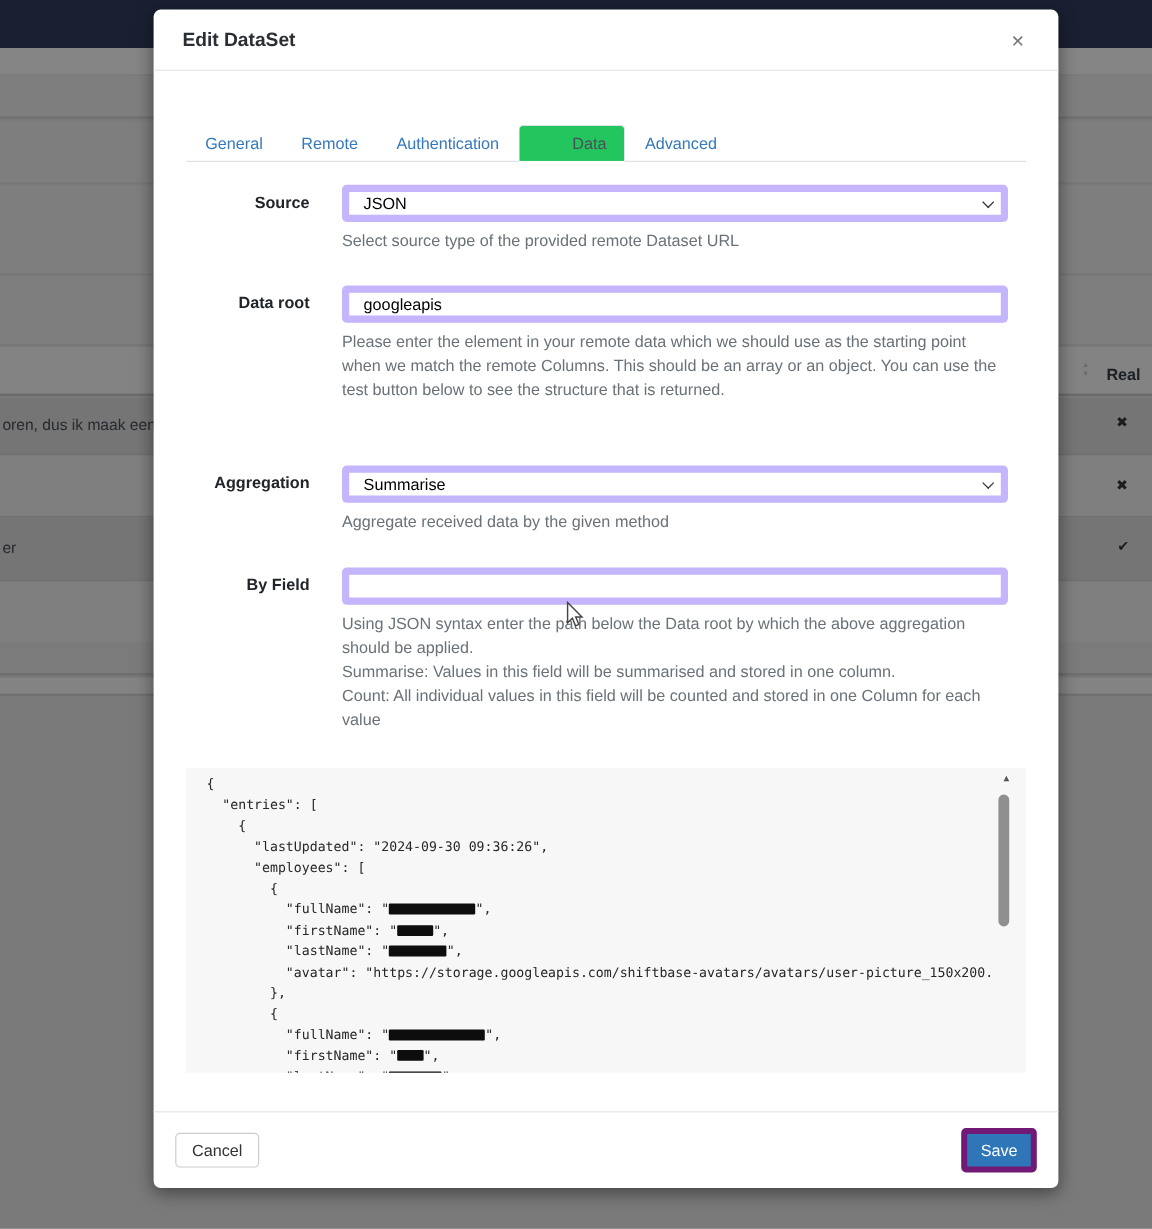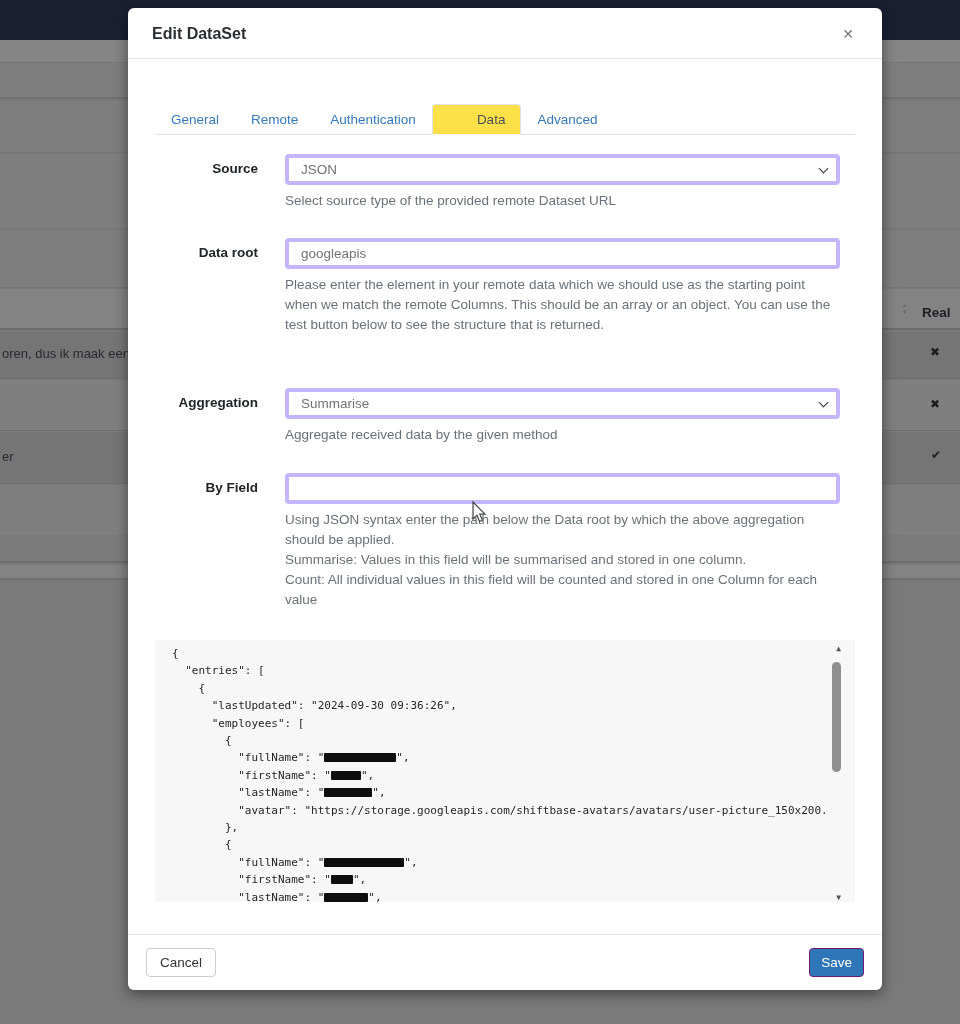--- a/index.html
+++ b/index.html
@@ -38,29 +38,29 @@
   .modal-header { padding:15px 24px 13px 24px; border-bottom:1px solid #e5e5e5;
                   display:flex; justify-content:space-between; align-items:center; }
   .modal-title { font-size:16px; font-weight:bold; color:#2b2f33; }
   .close-btn { background:none; border:none; font-size:14px; color:#777; cursor:pointer; line-height:1; padding:4px; }
   .modal-body { padding:13px 27px 0 27px; flex:1; overflow:hidden; }
 
   
   .tabs { display:flex; border-bottom:1px solid #dee2e6; margin-bottom:19px; }
   .tab { padding:7px 15px; font-size:13.5px; color:#3478bd; margin-bottom:-1px; cursor:pointer;
          border:1px solid transparent; border-radius:4px 4px 0 0; }
-  .tab.active { background:#fde047; color:#495057; border-color:#dee2e6 #dee2e6 #fff #dee2e6;padding-left:44px; }
+  .tab.active { background:#22c55e; color:#495057; border-color:#dee2e6 #dee2e6 #fff #dee2e6;padding-left:44px; }
 
   
   .frow { display:flex; }
   .flabel { width:103px; flex-shrink:0; text-align:right; padding-top:7px;
             font-size:13.5px; font-weight:bold; color:#212529; }
   .fctrl { margin-left:27px; width:555px; }
-  .control { width:100%; height:31px; padding:5px 12px; font-size:13.5px; color:#737373;
-             border:4px solid #c4b5fd; border-radius:4px; background:#fff; display:flex; align-items:center; }
+  .control { width:100%; height:31px; padding:5px 12px; font-size:13.5px; color:#000000;
+             border:6px solid #c4b5fd; border-radius:4px; background:#fff; display:flex; align-items:center; }
   .select-wrap { position:relative; }
   .select-wrap .chev { position:absolute; right:12px; top:11px; width:8px; height:8px; pointer-events:none; }
   .select-wrap .chev::before { content:""; position:absolute; left:0; top:0; width:6px; height:6px;
              border-right:1.6px solid #333; border-bottom:1.6px solid #333; transform:rotate(45deg); }
   .help { margin-top:6px; font-size:13.5px; line-height:20px; color:#6a7178; white-space:pre-line; }
   .gap-a { height:27px; } .gap-b { height:21px; } .gap-c { height:25px; } .gap-d { height:28px; }
   .test-btn { background:#fff; border:1px solid #9fc3e8; box-shadow:0 0 0 3px #d2e4f5; border-radius:6px;
               padding:8px 17px; font-size:13.5px; color:#5f6a72; cursor:pointer; }
 
   
@@ -75,21 +75,21 @@
   .hscroll { position:absolute; left:2px; right:2px; bottom:2px; height:10px; }
   .hscroll-thumb { position:absolute; left:11px; top:1px; width:624px; height:8px; background:#8d8d8d; border-radius:4px; }
   .hscroll-left  { position:absolute; left:0;  top:0; font-size:8px; color:#4a4a4a; line-height:10px; }
   .hscroll-right { position:absolute; right:0; top:0; font-size:8px; color:#4a4a4a; line-height:10px; }
 
   
   .modal-footer { border-top:1px solid #e5e5e5; padding:13px 18px; display:flex; justify-content:space-between;
                   align-items:center; gap:10px; }
   .btn-cancel { background:#fff; border:1px solid #ccc; border-radius:4px; padding:6px 13px;
                 font-size:13.5px; color:#333; cursor:pointer; }
-  .btn-save { background:#2f76b8; border:1px solid #701a75; border-radius:4px; padding:6px 11px;
+  .btn-save { background:#2f76b8; border:5px solid #701a75; border-radius:4px; padding:6px 11px;
               font-size:13.5px; color:#fff; cursor:pointer; }
 
   
   .cursor { position:absolute; left:468px; top:500px; pointer-events:none; }
 </style>
 </head>
 <body>
 
 <div class="bg-layer">
   <div class="bg-topbar"></div>

